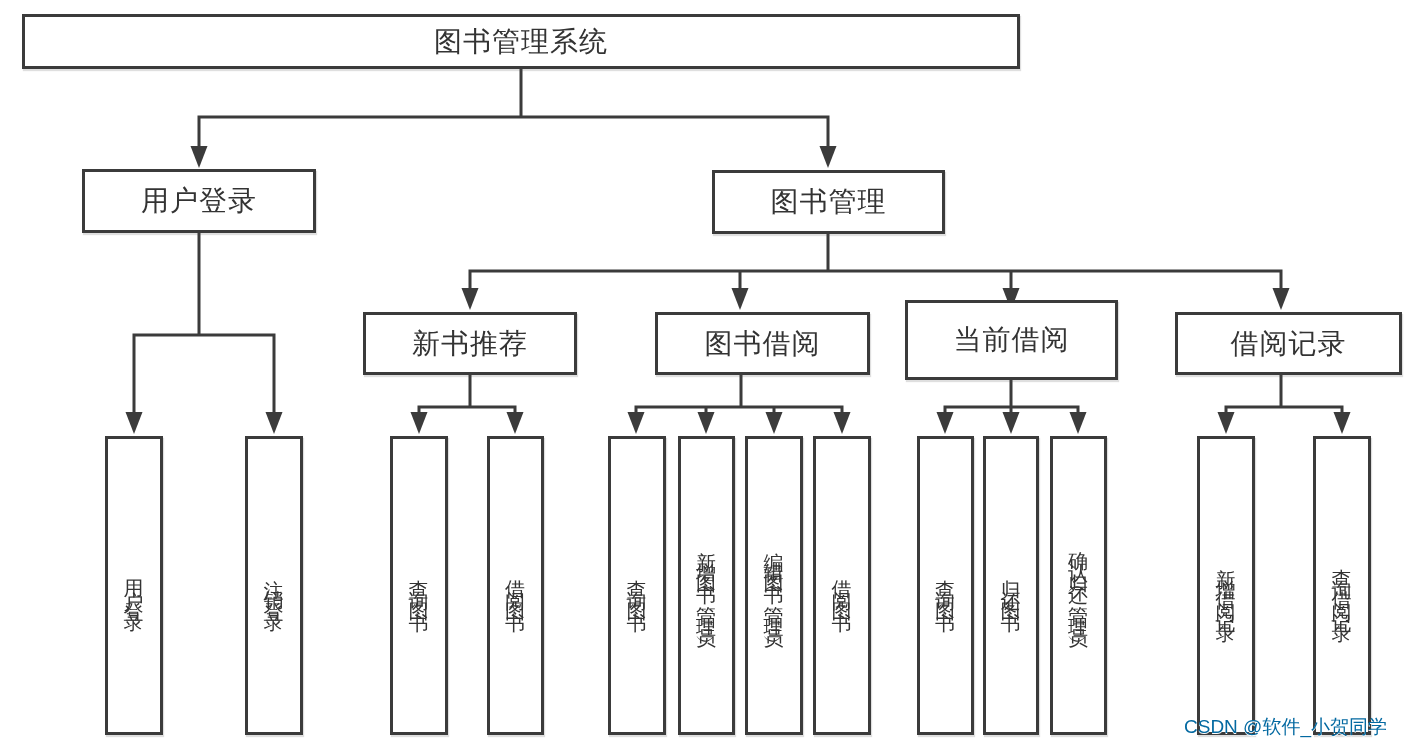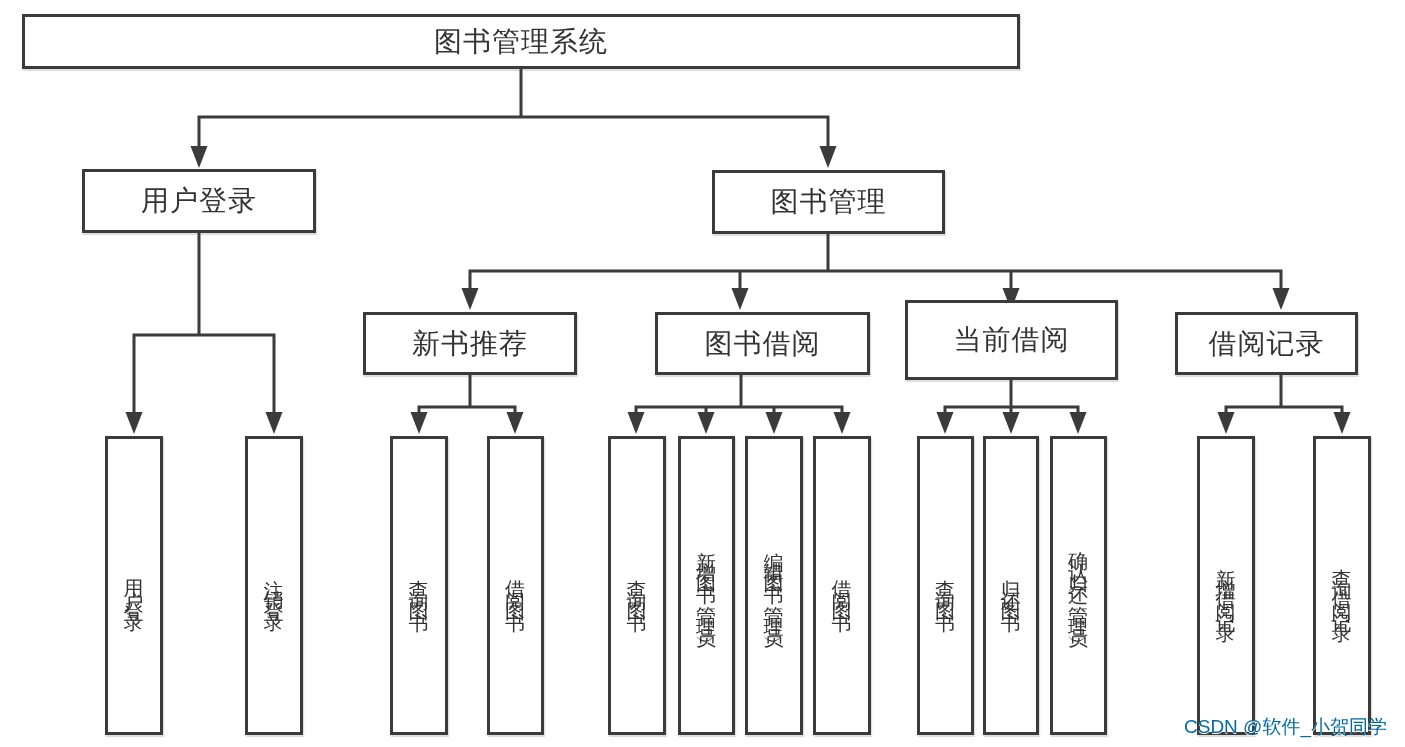--- a/index.html
+++ b/index.html
@@ -46,21 +46,21 @@
     line-height: 1;
     white-space: nowrap;
   }
   
   .n-root   { left: 22px;   top: 14px;  width: 998px; height: 55px; }
   .n-login  { left: 82px;   top: 169px; width: 234px; height: 64px; }
   .n-mgmt   { left: 712px;  top: 170px; width: 233px; height: 64px; }
   .n-new    { left: 363px;  top: 312px; width: 214px; height: 63px; }
   .n-borrow { left: 633px;  top: 312px; width: 215px; height: 63px; margin-left: 22px; }
   .n-cur    { left: 905px;  top: 300px; width: 213px; height: 80px; }
-  .n-rec    { left: 1175px; top: 312px; width: 183px; height: 63px; }
+  .n-rec    { left: 1175px; top: 312px; width: 227px; height: 63px; }
   
   .vbox { top: 436px; height: 299px; }
   .l-1  { left: 105px;  width: 58px; }
   .l-2  { left: 245px;  width: 58px; }
   .l-3  { left: 390px;  width: 58px; }
   .l-4  { left: 487px;  width: 57px; }
   .l-5  { left: 608px;  width: 58px; }
   .l-6  { left: 678px;  width: 57px; }
   .l-7  { left: 745px;  width: 58px; }
   .l-8  { left: 813px;  width: 58px; }

